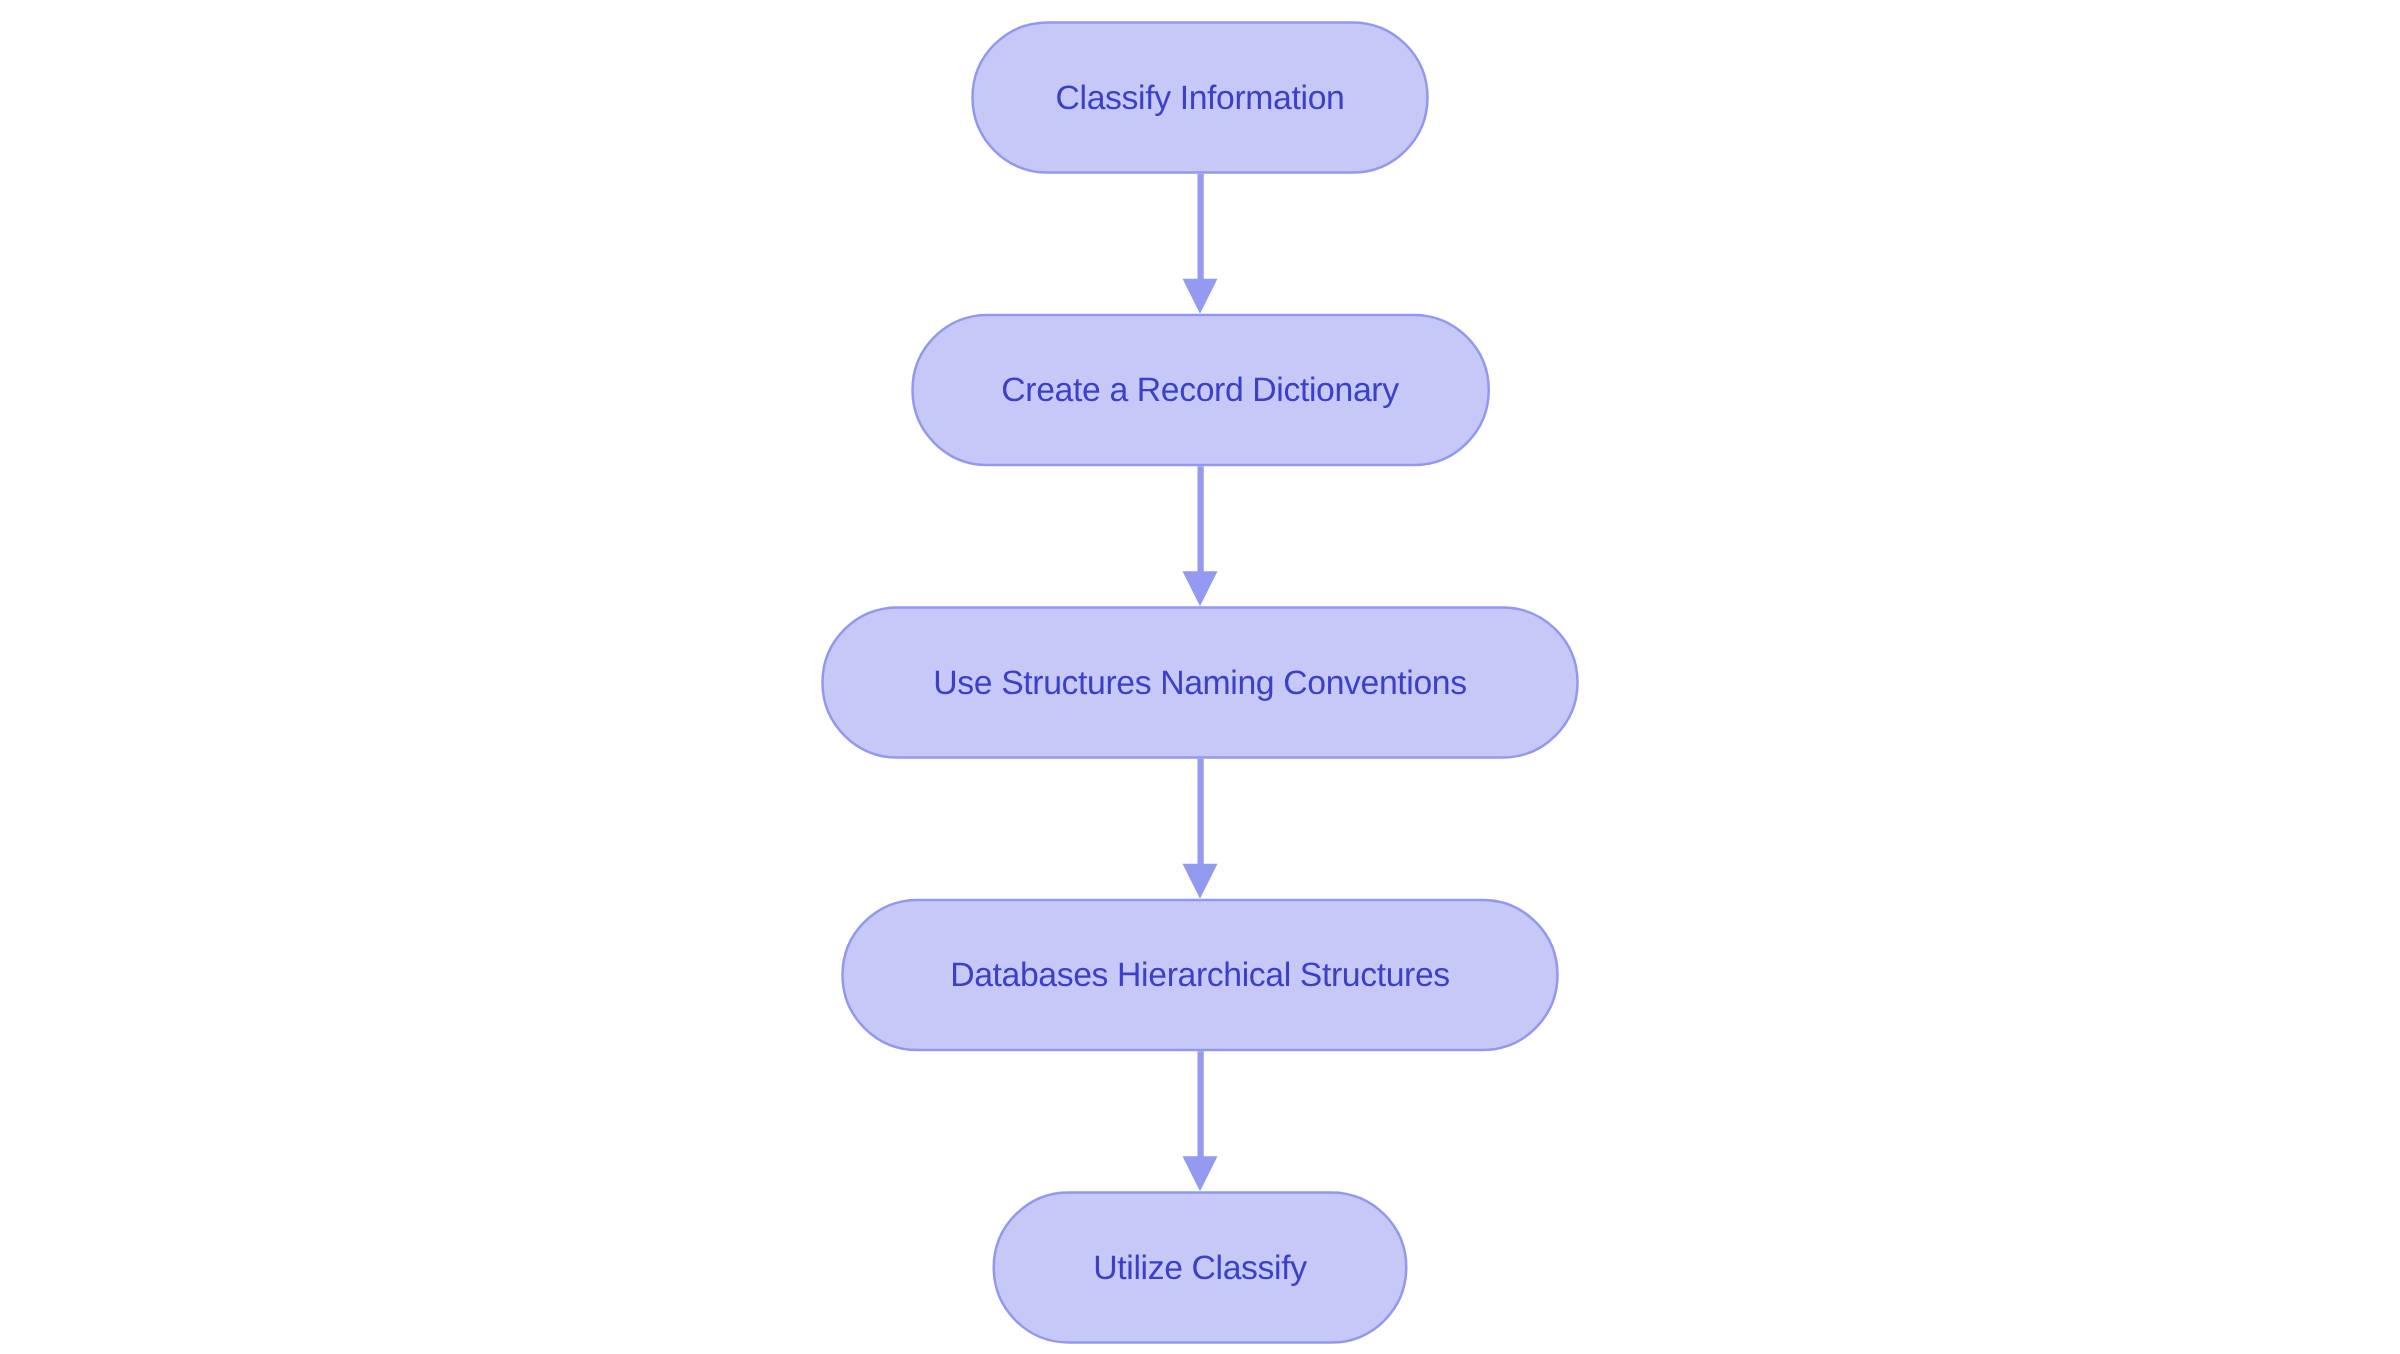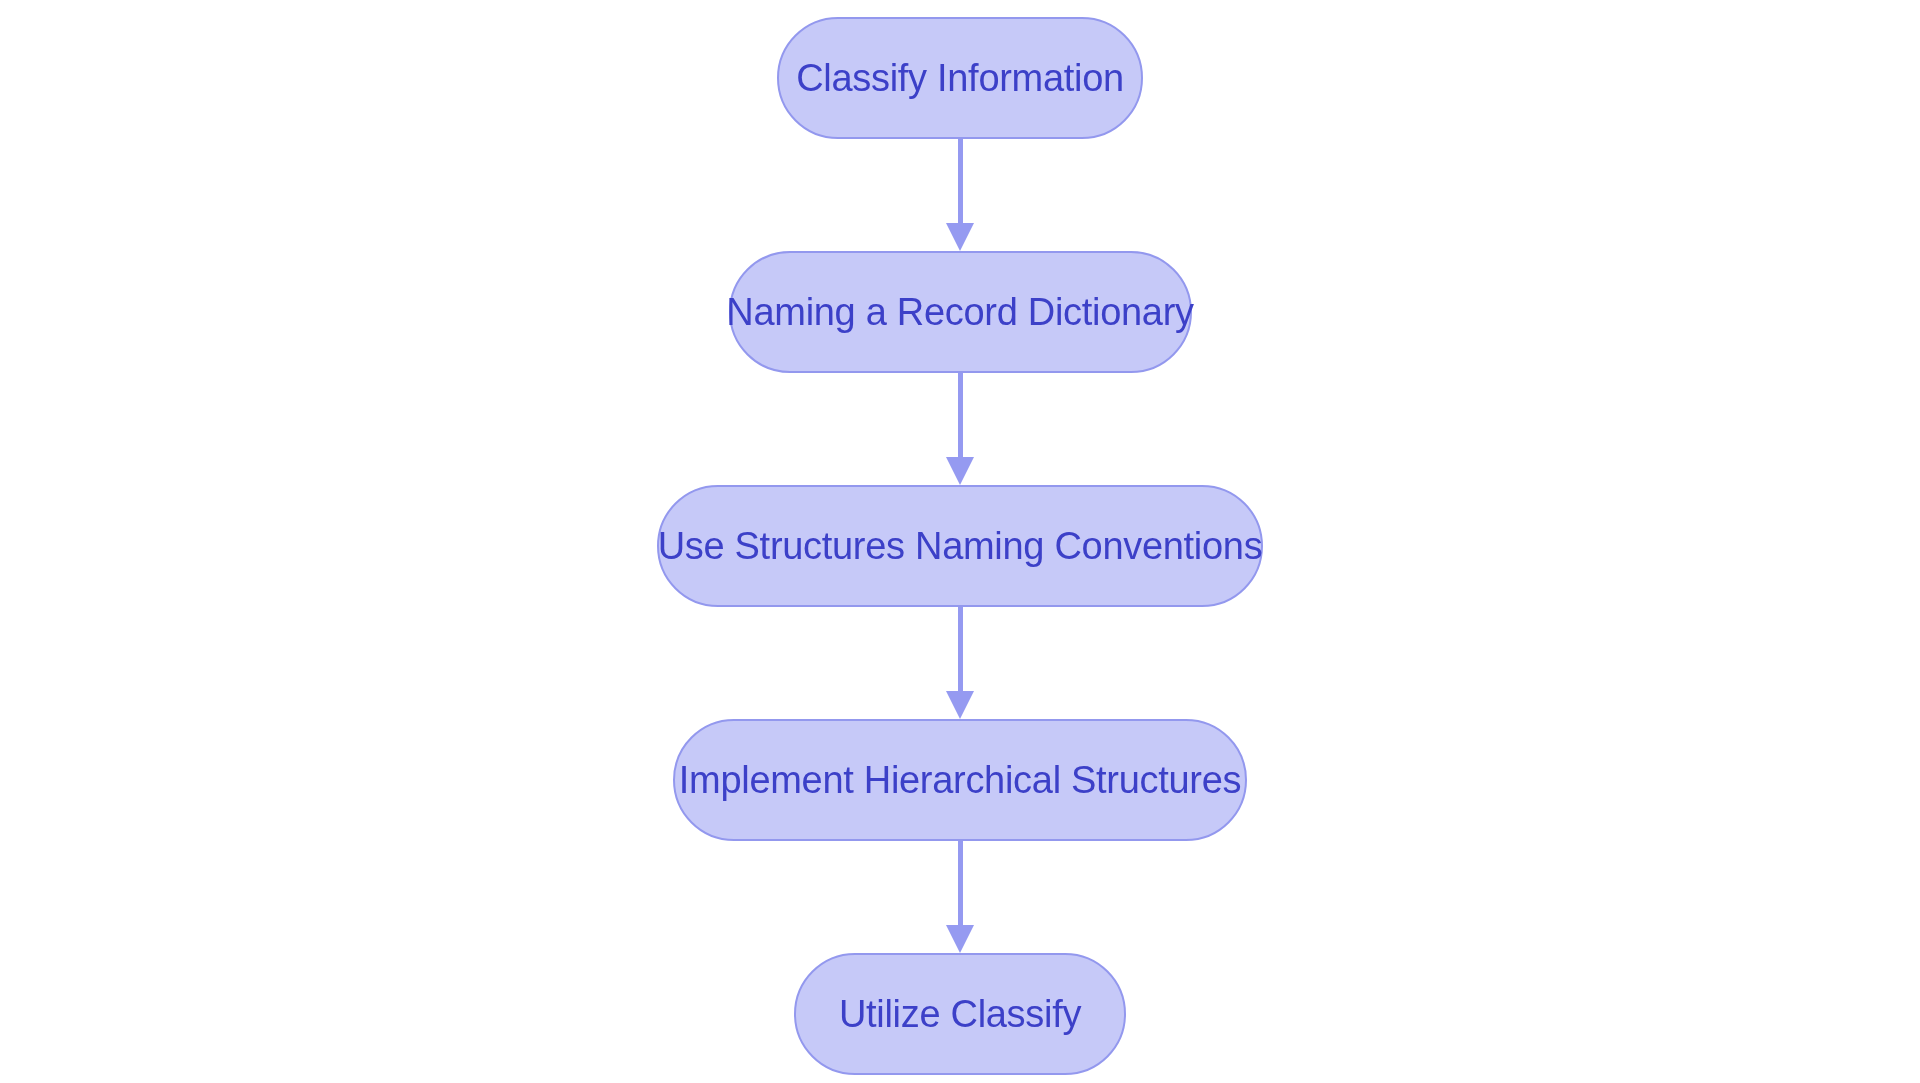--- a/index.html
+++ b/index.html
@@ -31,21 +31,21 @@
   }
   .node {
     height: 122px;
     border-radius: 61px;
     background: var(--node-fill);
     border: 2px solid var(--node-border);
     display: flex;
     align-items: center;
     justify-content: center;
     color: var(--node-text);
-    font-size: 38px;
+    font-size: 27px;
     letter-spacing: -0.3px;
     white-space: nowrap;
     flex: 0 0 auto;
   }
   .node.n1 { width: 366px; }
   .node.n2 { width: 463px; }
   .node.n3 { width: 606px; }
   .node.n4 { width: 574px; }
   .node.n5 { width: 332px; }
   .arrow {
@@ -83,39 +83,39 @@
     <div class="node n1">
       <span>Classify Information</span>
     </div>
 
     <div class="arrow">
       <div class="shaft"></div>
       <div class="head"></div>
     </div>
 
     <div class="node n2">
-      <span>Naming a Record Dictionary</span>
+      <span>Create a Record Dictionary</span>
     </div>
 
     <div class="arrow">
       <div class="shaft"></div>
       <div class="head"></div>
     </div>
 
     <div class="node n3">
       <span>Use Structures Naming Conventions</span>
     </div>
 
     <div class="arrow">
       <div class="shaft"></div>
       <div class="head"></div>
     </div>
 
     <div class="node n4">
-      <span>Implement Hierarchical Structures</span>
+      <span>Databases Hierarchical Structures</span>
     </div>
 
     <div class="arrow">
       <div class="shaft"></div>
       <div class="head"></div>
     </div>
 
     <div class="node n5">
       <span>Utilize Classify</span>
     </div>

